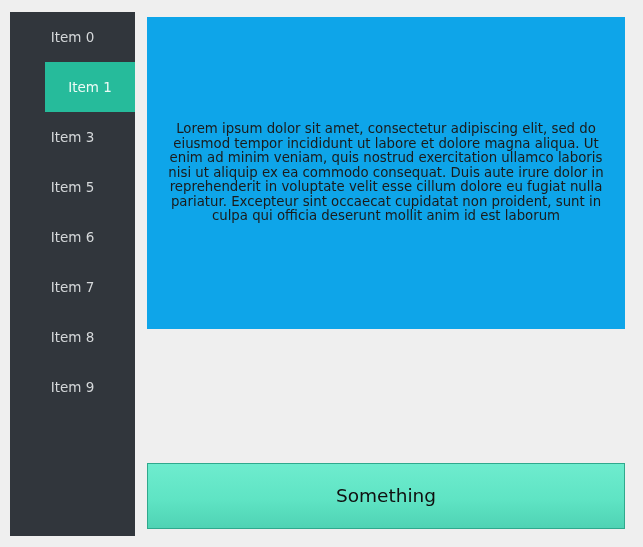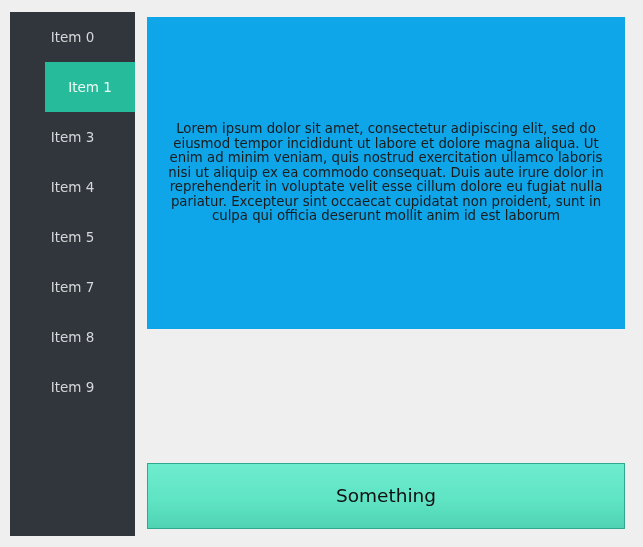--- a/index.html
+++ b/index.html
@@ -101,24 +101,24 @@
     <div class="sidebar-item">
       <span>Item 0</span>
     </div>
     <div class="sidebar-item selected">
       <span>Item 1</span>
     </div>
     <div class="sidebar-item">
       <span>Item 3</span>
     </div>
     <div class="sidebar-item">
-      <span>Item 4</span>
+      <span>Item 5</span>
     </div>
     <div class="sidebar-item">
-      <span>Item 5</span>
+      <span>Item 6</span>
     </div>
     <div class="sidebar-item">
       <span>Item 7</span>
     </div>
     <div class="sidebar-item">
       <span>Item 8</span>
     </div>
     <div class="sidebar-item">
       <span>Item 9</span>
     </div>

